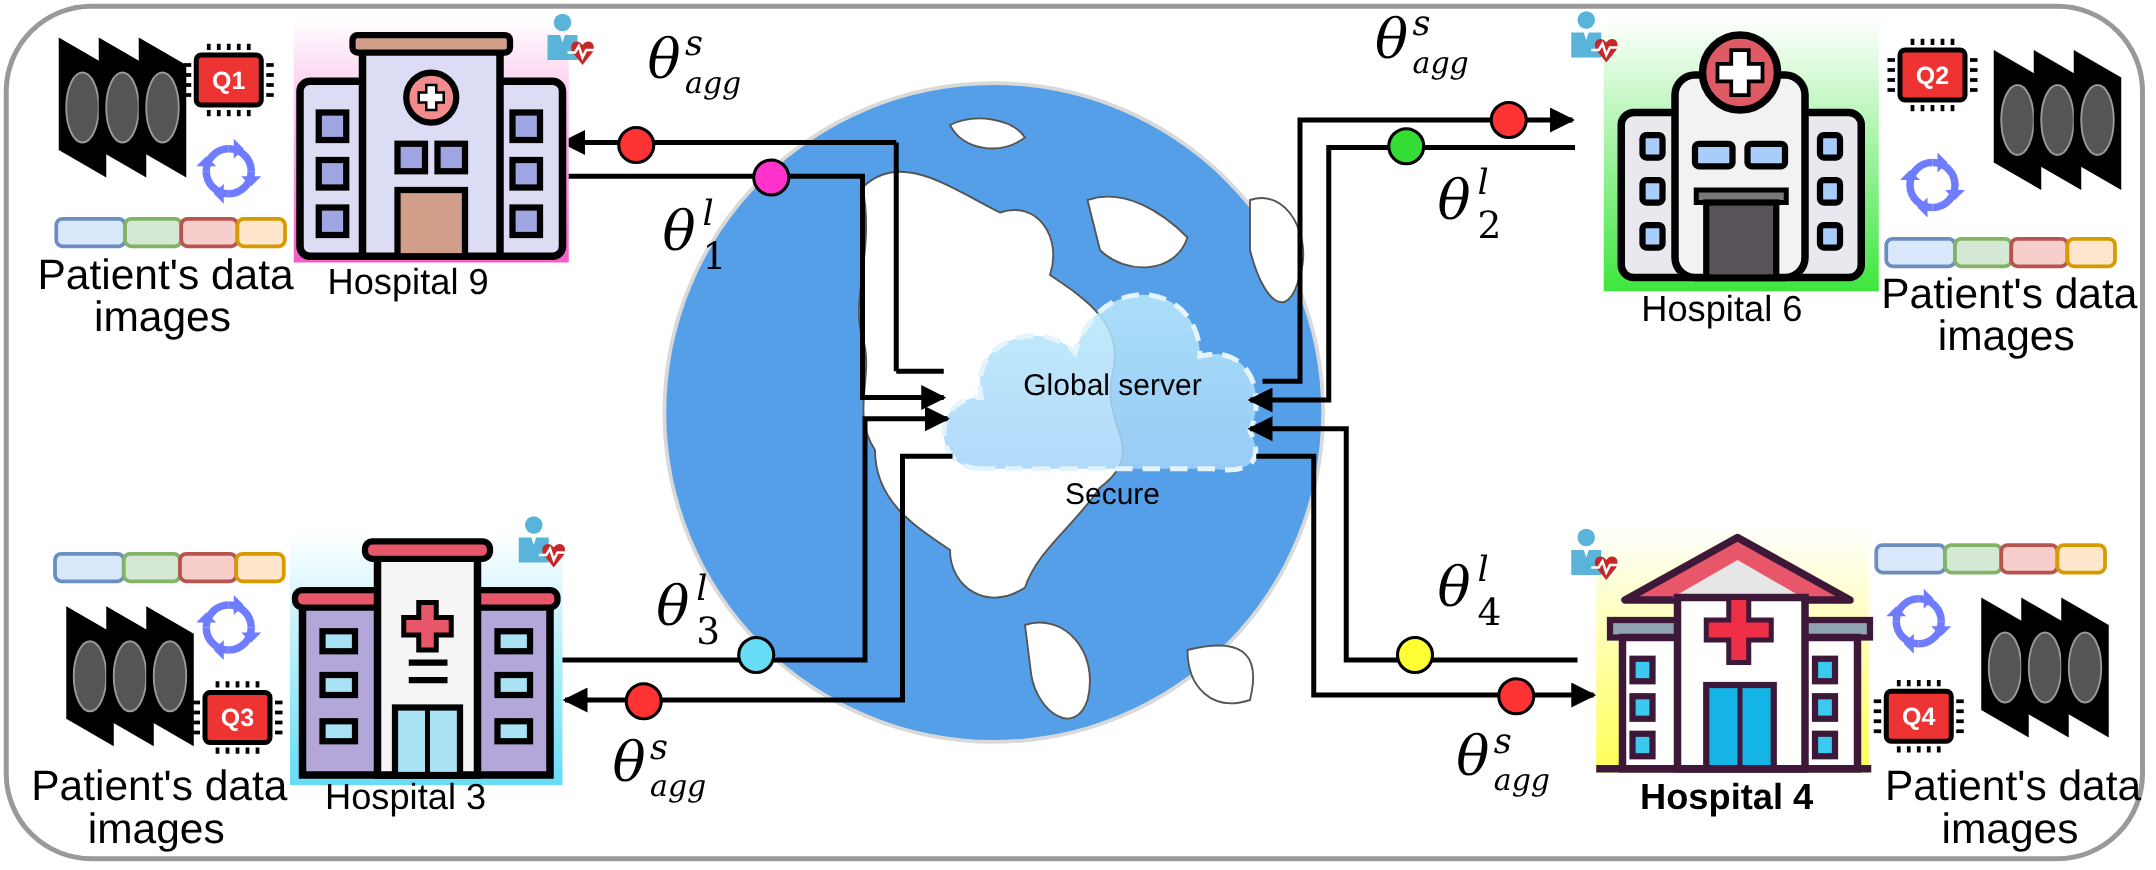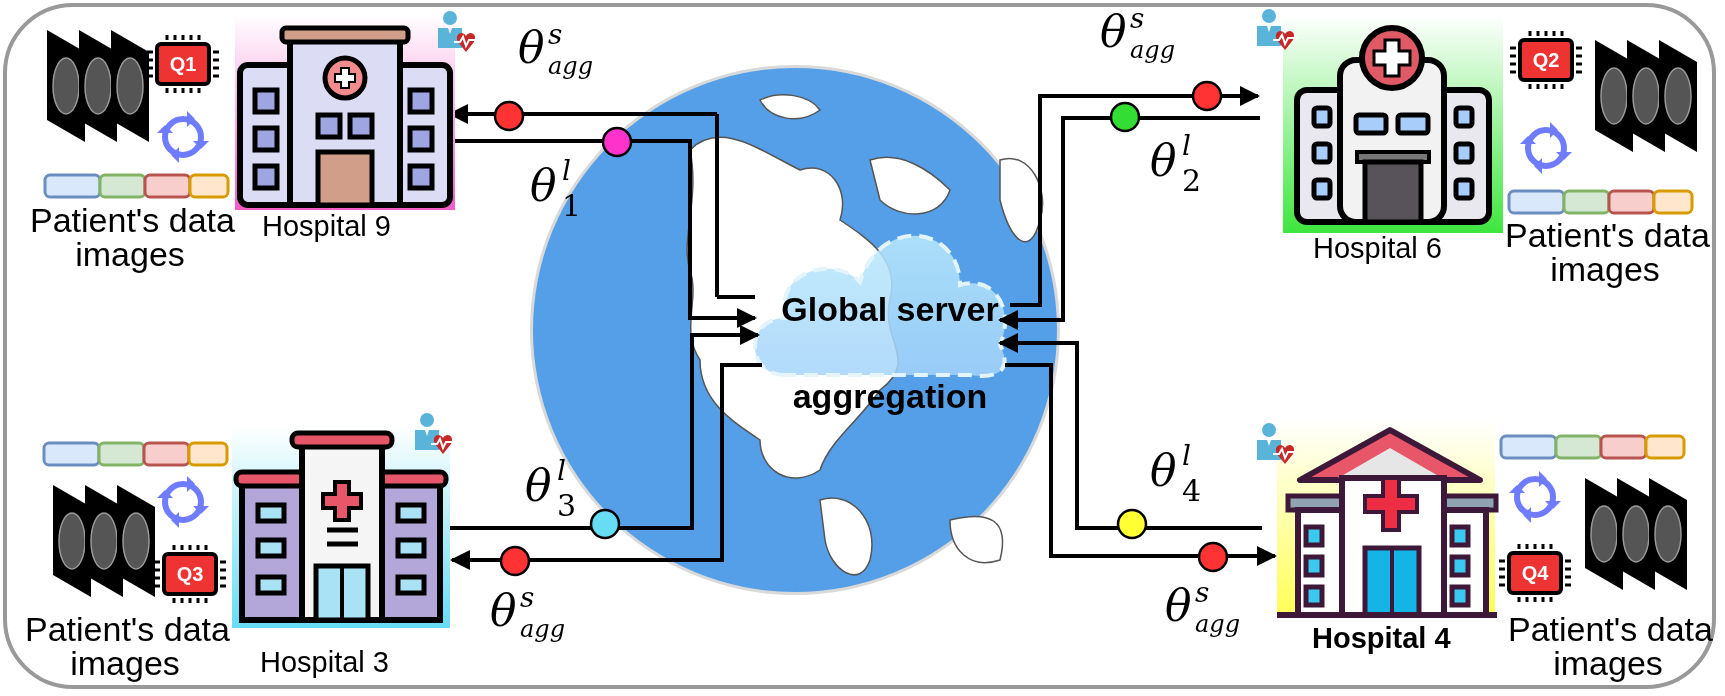--- a/index.html
+++ b/index.html
@@ -2,21 +2,21 @@
 <html><head>
 <meta charset="utf-8">
 <style>
   html,body{margin:0;padding:0;background:#fff;}
   body{width:1725px;height:696px;position:relative;overflow:hidden;font-family:"Liberation Sans",sans-serif;}
   .frame{position:absolute;left:3px;top:3px;width:1713px;height:686px;border:4px solid #999;border-radius:70px;box-sizing:border-box;}
   svg.main{position:absolute;left:0;top:0;}
   .lbl{position:absolute;font-family:"Liberation Sans",sans-serif;color:#000;text-align:center;white-space:nowrap;}
   .hosp-lbl{font-size:29px;}
   .pat-lbl{font-size:34px;line-height:34px;}
-  .center-lbl{font-weight:bold;font-size:34px;line-height:38px;text-align:center;}
+  .center-lbl{font-weight:normal;font-size:24px;line-height:38px;text-align:center;}
   .math{position:absolute;font-family:"DejaVu Serif",serif;font-style:italic;color:#000;white-space:nowrap;}
   .math .th{font-size:44px;}
   .math .sup{position:absolute;font-size:28px;}
   .math .sub{position:absolute;font-size:24px;}
   .math .subn{position:absolute;font-size:30px;font-style:normal;}
 </style>
 </head>
 <body>
 
 <div class="frame"></div>
@@ -255,21 +255,21 @@
   <g font-family="Liberation Sans, sans-serif" font-weight="bold" font-size="20" fill="#fff" text-anchor="middle">
     <text x="183" y="71">Q1</text>
     <text x="1546" y="67">Q2</text>
     <text x="190" y="581">Q3</text>
     <text x="1535" y="580">Q4</text>
   </g>
 </svg>
 
 <div class="lbl hosp-lbl" style="left:262px;top:210px;">Hospital 9</div>
 <div class="lbl hosp-lbl" style="left:1313px;top:232px;">Hospital 6</div>
-<div class="lbl hosp-lbl" style="left:260px;top:622px;margin-top:24px;">Hospital 3</div>
+<div class="lbl hosp-lbl" style="left:260px;top:622px;">Hospital 3</div>
 <div class="lbl hosp-lbl" style="left:1312px;top:622px;font-weight:bold;">Hospital 4</div>
 
 <div class="lbl pat-lbl" style="left:30px;top:203px;width:200px;">
   <div>Patient's data</div>
   <div>images</div>
 </div>
 <div class="lbl pat-lbl" style="left:1505px;top:218px;width:200px;">
   <div>Patient's data</div>
   <div>images</div>
 </div>
@@ -277,21 +277,21 @@
   <div>Patient's data</div>
   <div>images</div>
 </div>
 <div class="lbl pat-lbl" style="left:1508px;top:612px;width:200px;">
   <div>Patient's data</div>
   <div>images</div>
 </div>
 
 <div class="lbl center-lbl" style="left:770px;top:290px;width:240px;">Global server</div>
 <div class="lbl center-lbl" style="left:770px;top:377px;width:240px;">
-  <div>aggregation</div>
+  <div>Secure</div>
 </div>
 
 <div class="math" style="left:518px;top:22px;">
   <span class="th">θ</span><span class="sup" style="left:30px;top:-4px;">s</span><span class="sub" style="left:30px;top:30px;">agg</span>
 </div>
 <div class="math" style="left:1100px;top:6px;">
   <span class="th">θ</span><span class="sup" style="left:30px;top:-4px;">s</span><span class="sub" style="left:30px;top:30px;">agg</span>
 </div>
 <div class="math" style="left:490px;top:585px;">
   <span class="th">θ</span><span class="sup" style="left:30px;top:-4px;">s</span><span class="sub" style="left:30px;top:30px;">agg</span>

